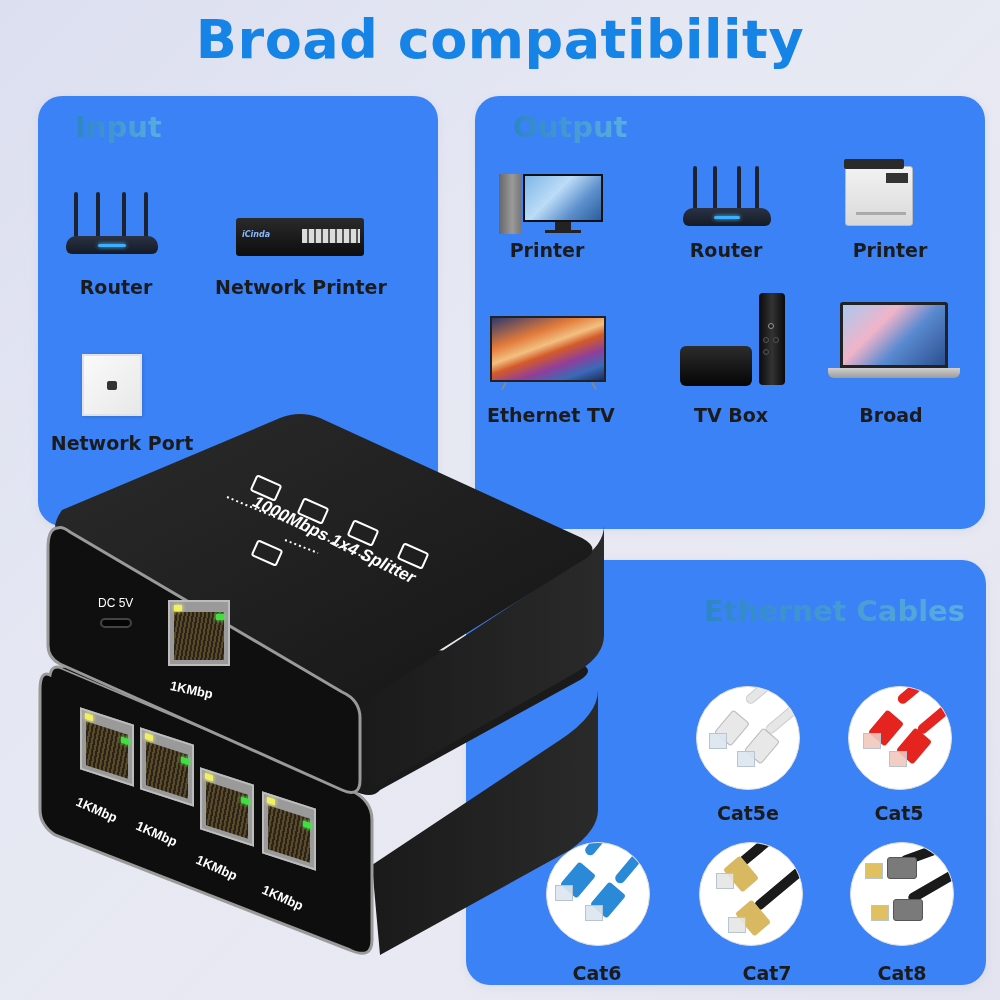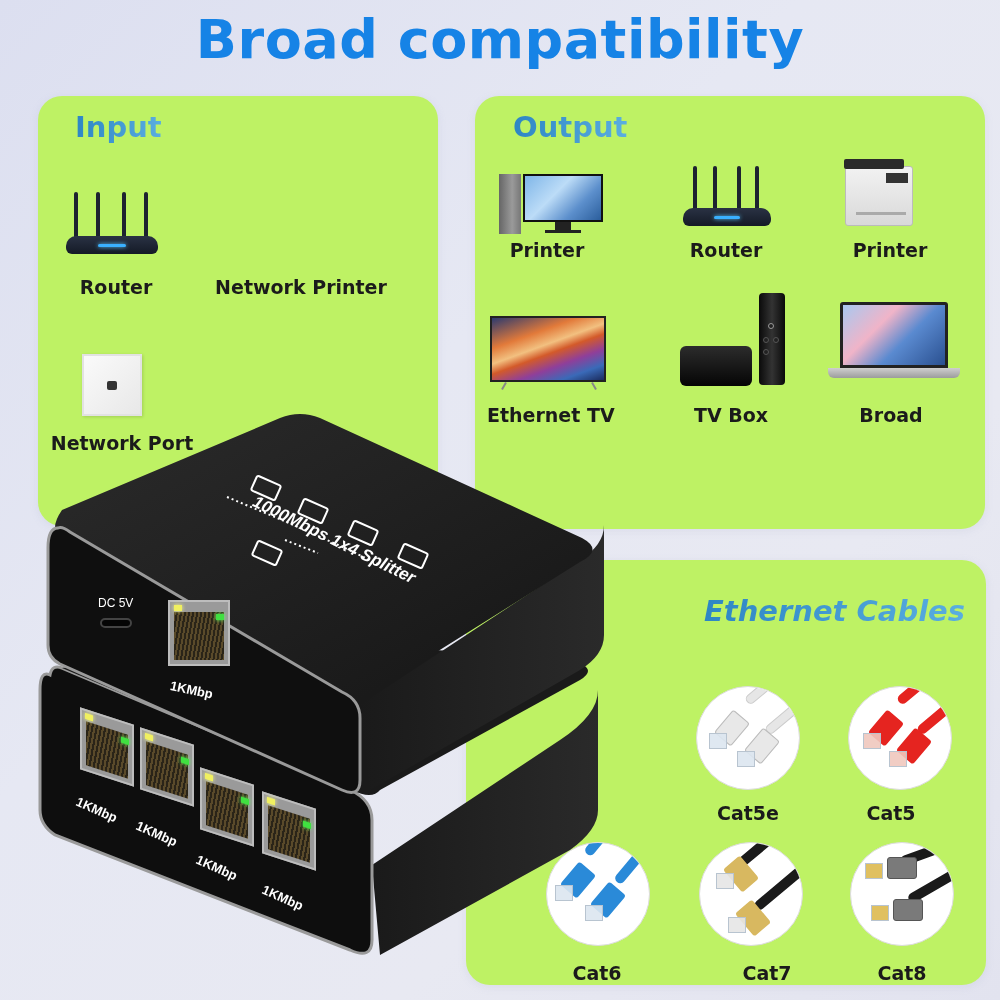--- a/index.html
+++ b/index.html
@@ -7,21 +7,21 @@
   body {
     position: relative;
     font-family: "DejaVu Sans", "Liberation Sans", sans-serif;
     background: linear-gradient(135deg, #dcdff0 0%, #e6e8f3 40%, #e8e9f2 70%, #e2e3ef 100%);
   }
   .title {
     position: absolute; left: 0; top: 8px; width: 1000px; text-align: center;
     font-size: 54px; font-weight: bold; color: #1683e6; letter-spacing: 0.5px;
   }
   .card {
-    position: absolute; background: #bef264; border-radius: 24px;
+    position: absolute; background: #3b82f6; border-radius: 24px;
     box-shadow: 0 2px 8px rgba(150,155,190,0.15);
   }
   .card-input { left: 38px; top: 96px; width: 400px; height: 430px; }
   .card-output { left: 475px; top: 96px; width: 510px; height: 433px; }
   .card-cables { left: 466px; top: 560px; width: 520px; height: 425px; }
 
   .card-heading {
     position: absolute; font-size: 29px; font-weight: bold;
     background: linear-gradient(90deg, #2d86c4, #5aaee0);
     -webkit-background-clip: text; background-clip: text; color: transparent;
@@ -111,20 +111,24 @@
 
   <div class="ico router" style="left:28px;top:90px;width:92px;height:68px;">
     <div class="ant" style="left:8px;height:50px;"></div>
     <div class="ant" style="left:30px;height:50px;"></div>
     <div class="ant" style="left:56px;height:50px;"></div>
     <div class="ant" style="left:78px;height:50px;"></div>
     <div class="body"></div>
   </div>
   <div class="label" style="left:38px;top:180px;width:80px;">Router</div>
 
+  <div class="ico switch" style="left:198px;top:122px;width:128px;height:38px;">
+    <span class="logo">iCinda</span>
+    <div class="ports"></div>
+  </div>
   <div class="label" style="left:176px;top:180px;width:174px;">Network Printer</div>
 
   <div class="ico wallport" style="left:44px;top:258px;width:60px;height:62px;">
     <div class="hole"></div>
   </div>
   <div class="label" style="left:12px;top:336px;width:144px;">Network Port</div>
 </div>
 
 <div class="card card-output">
   <div class="card-heading" style="left:38px;top:14px;">Output</div>
@@ -174,41 +178,41 @@
   <div class="ico" style="left:353px;top:206px;width:132px;height:78px;">
     <div class="lap-screen">
         <div class="scr"></div>
       </div>
     <div class="lap-base"></div>
   </div>
   <div class="label" style="left:370px;top:308px;width:92px;">Broad</div>
 </div>
 
 <div class="card card-cables">
-  <div class="card-heading" style="left:238px;top:34px;font-style:italic;">Ethernet Cables</div>
+  <div class="card-heading" style="left:238px;top:34px;">Ethernet Cables</div>
 
   <div class="cable-circle" style="left:230px;top:126px;">
     <div class="wire" style="left:50px;top:10px;width:60px;background:#e6e6e6;border:1px solid #ccc;transform:rotate(-40deg);"></div>
     <div class="wire" style="left:70px;top:40px;width:50px;background:#e6e6e6;border:1px solid #ccc;transform:rotate(-40deg);"></div>
     <div class="plug" style="left:24px;top:26px;background:#e8e8e8;border:1px solid #bbb;transform:rotate(40deg);"></div>
     <div class="plug-head" style="left:12px;top:46px;"></div>
     <div class="plug" style="left:54px;top:44px;background:#e8e8e8;border:1px solid #bbb;transform:rotate(40deg);"></div>
     <div class="plug-head" style="left:40px;top:64px;"></div>
   </div>
   <div class="cable-label" style="left:227px;top:242px;">Cat5e</div>
 
   <div class="cable-circle" style="left:382px;top:126px;">
     <div class="wire" style="left:50px;top:10px;width:60px;background:#e52420;transform:rotate(-40deg);"></div>
     <div class="wire" style="left:70px;top:40px;width:50px;background:#e52420;transform:rotate(-40deg);"></div>
     <div class="plug" style="left:26px;top:26px;background:#e52420;transform:rotate(40deg);"></div>
     <div class="plug-head" style="left:14px;top:46px;background:rgba(240,200,190,0.9);"></div>
     <div class="plug" style="left:54px;top:44px;background:#e52420;transform:rotate(40deg);"></div>
     <div class="plug-head" style="left:40px;top:64px;background:rgba(240,200,190,0.9);"></div>
   </div>
-  <div class="cable-label" style="left:370px;top:242px;">Cat5</div>
+  <div class="cable-label" style="left:378px;top:242px;">Cat5</div>
 
   <div class="cable-circle" style="left:80px;top:282px;">
     <div class="wire" style="left:40px;top:6px;width:50px;background:#2a8ad8;transform:rotate(-50deg);"></div>
     <div class="wire" style="left:70px;top:34px;width:50px;background:#2a8ad8;transform:rotate(-50deg);"></div>
     <div class="plug" style="left:20px;top:22px;background:#2a8ad8;transform:rotate(40deg);"></div>
     <div class="plug-head" style="left:8px;top:42px;"></div>
     <div class="plug" style="left:50px;top:42px;background:#2a8ad8;transform:rotate(40deg);"></div>
     <div class="plug-head" style="left:38px;top:62px;"></div>
   </div>
   <div class="cable-label" style="left:76px;top:402px;">Cat6</div>

